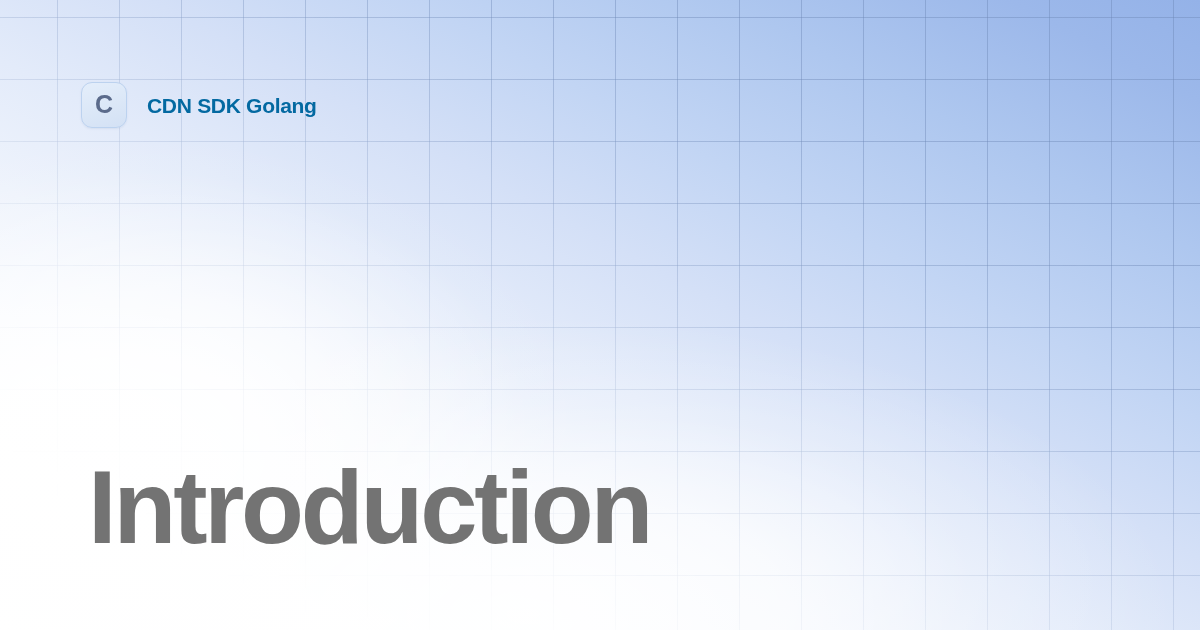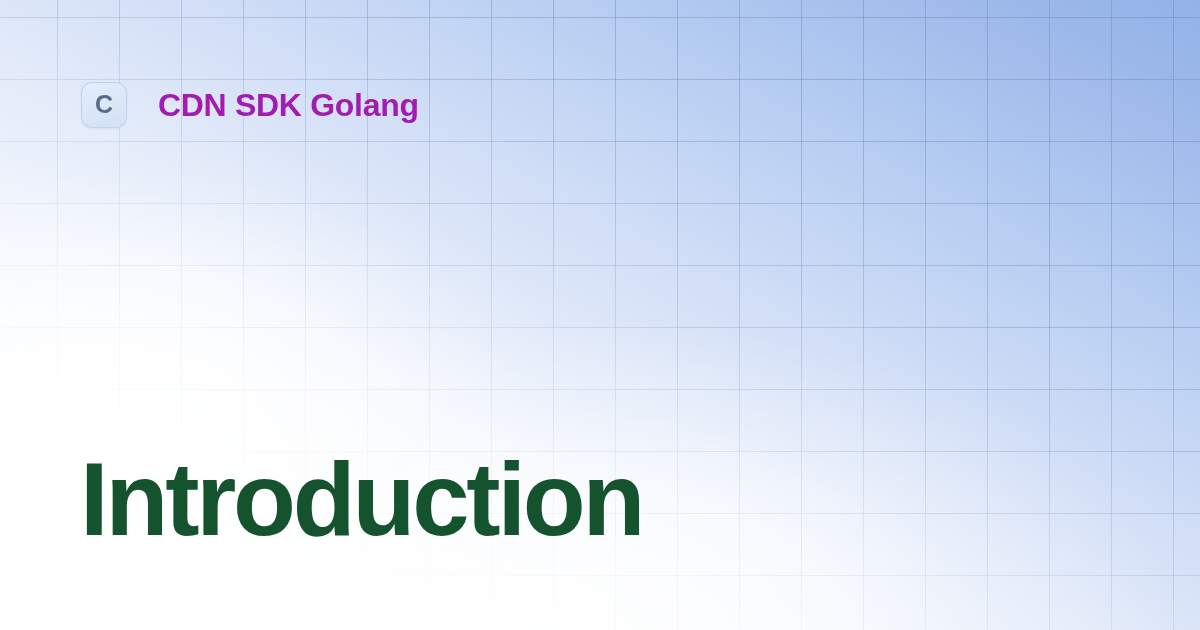--- a/index.html
+++ b/index.html
@@ -124,40 +124,40 @@
     font-family: "Liberation Sans", sans-serif;
     font-size: 25px;
     font-weight: bold;
     line-height: 1;
     color: #5b6b8b;
     letter-spacing: 0;
     margin-top: -1px;
   }
 
   .brand-name {
-    margin-left: 31px;
+    margin-left: 20px;
     font-family: "Liberation Sans", sans-serif;
-    font-size: 32px;
+    font-size: 21px;
     font-weight: bold;
     line-height: 1;
-    color: #a21caf;
+    color: #0369a1;
     letter-spacing: -0.3px;
     white-space: nowrap;
   }
 
   .page-heading {
     position: absolute;
     left: 80px;
     top: 448px;
-    margin: 0;
+    margin: 8px;
     font-family: "Liberation Sans", sans-serif;
     font-size: 103px;
     font-weight: bold;
     line-height: 1;
-    color: #14532d;
+    color: #737373;
     letter-spacing: -3.2px;
     white-space: nowrap;
   }
 </style>
 </head>
 <body>
 
 <div id="og-card">
 
   <div class="bg-gradient"></div>

